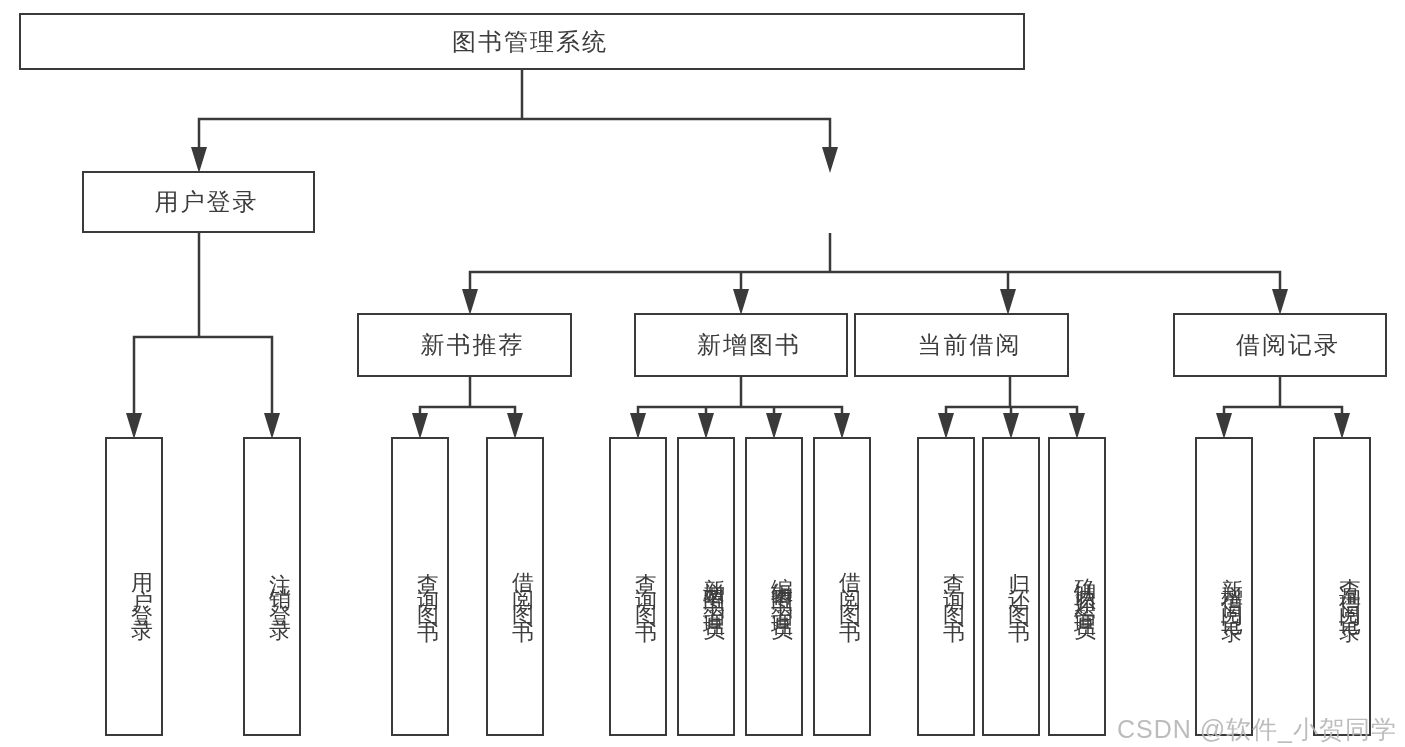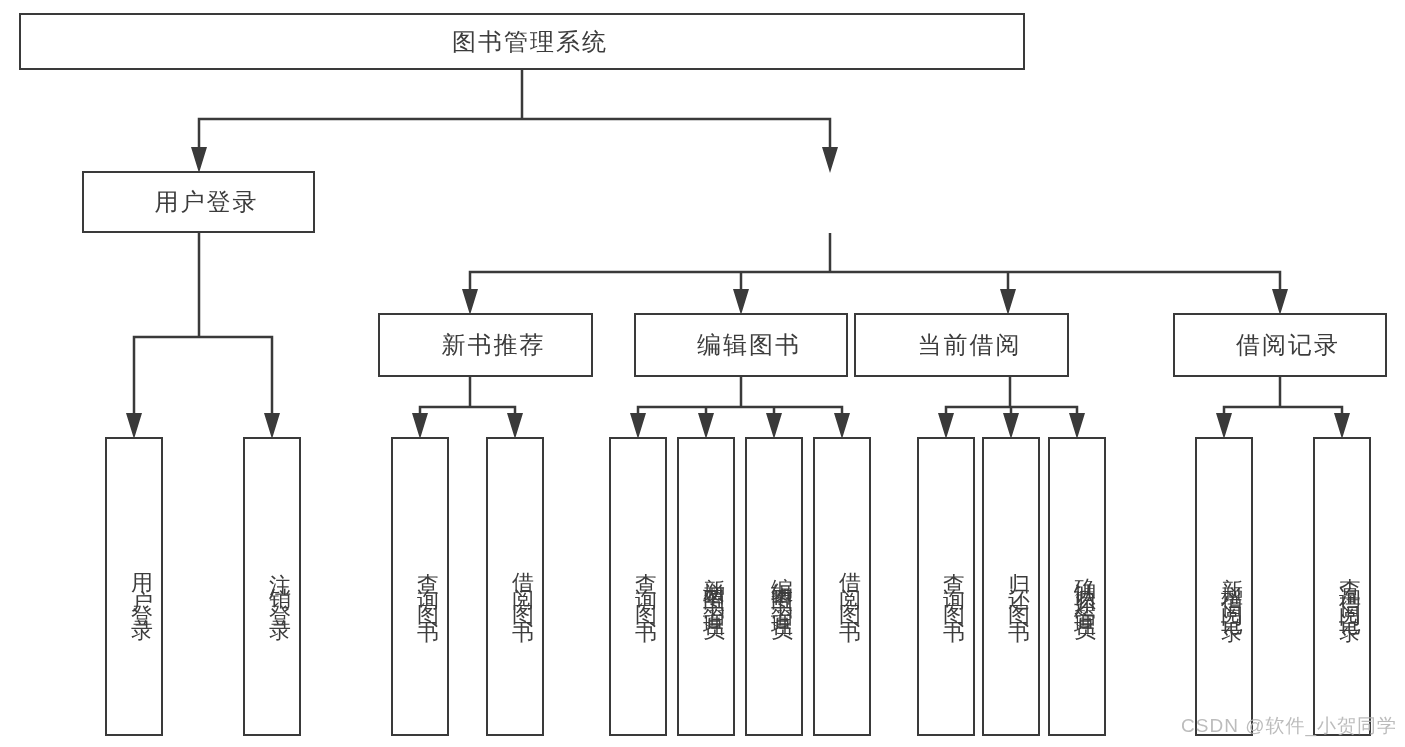--- a/index.html
+++ b/index.html
@@ -48,21 +48,21 @@
     letter-spacing: 16px;
     line-height: 1;
   }
   .node.leaf.med  { letter-spacing: 9px; }
   .node.leaf.long { letter-spacing: 6px; }
   .lbl { display: inline-block; }
   .watermark {
     position: absolute;
     right: 8px;
     top: 713px;
-    font-size: 19px;
+    font-size: 25px;
     letter-spacing: 1px;
     color: #b5b5b5;
     opacity: 0.9;
     white-space: nowrap;
     z-index: 5;
   }
 </style>
 </head>
 <body>
 
@@ -91,25 +91,25 @@
   </svg>
 
   <div class="node root" style="left:19px; top:13px; width:1006px; height:57px">
     <span class="lbl">图书管理系统</span>
   </div>
 
   <div class="node h" style="left:82px; top:171px; width:233px; height:62px">
     <span class="lbl">用户登录</span>
   </div>
 
-  <div class="node h" style="left:378px; top:313px; width:215px; height:64px">
+  <div class="node h" style="left:357px; top:313px; width:215px; height:64px">
     <span class="lbl">新书推荐</span>
   </div>
   <div class="node h" style="left:634px; top:313px; width:214px; height:64px">
-    <span class="lbl">编辑图书</span>
+    <span class="lbl">新增图书</span>
   </div>
   <div class="node h" style="left:854px; top:313px; width:215px; height:64px">
     <span class="lbl">当前借阅</span>
   </div>
   <div class="node h" style="left:1173px; top:313px; width:214px; height:64px">
     <span class="lbl">借阅记录</span>
   </div>
 
   <div class="node leaf" style="left:105px; top:437px; width:58px; height:299px">
     <span class="lbl">用户登录</span>

